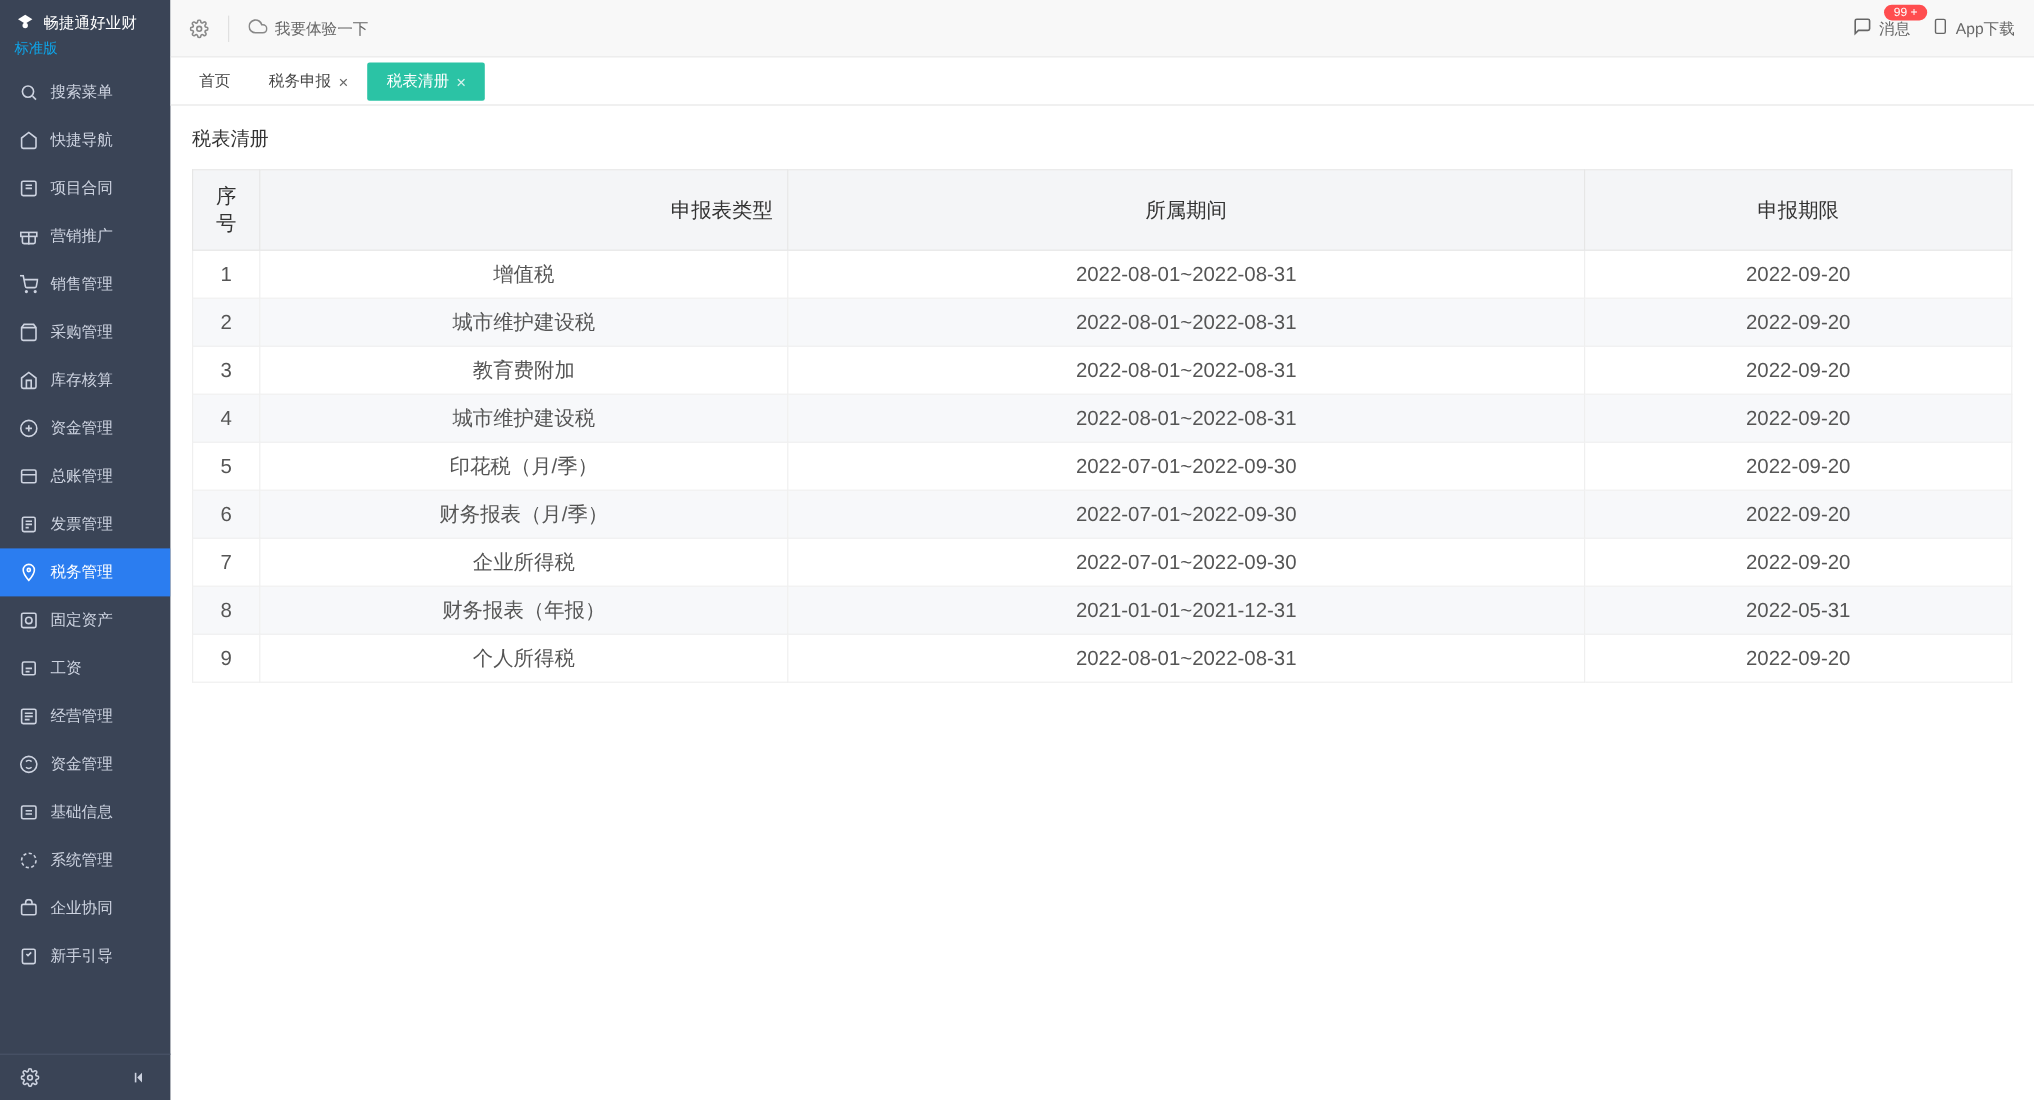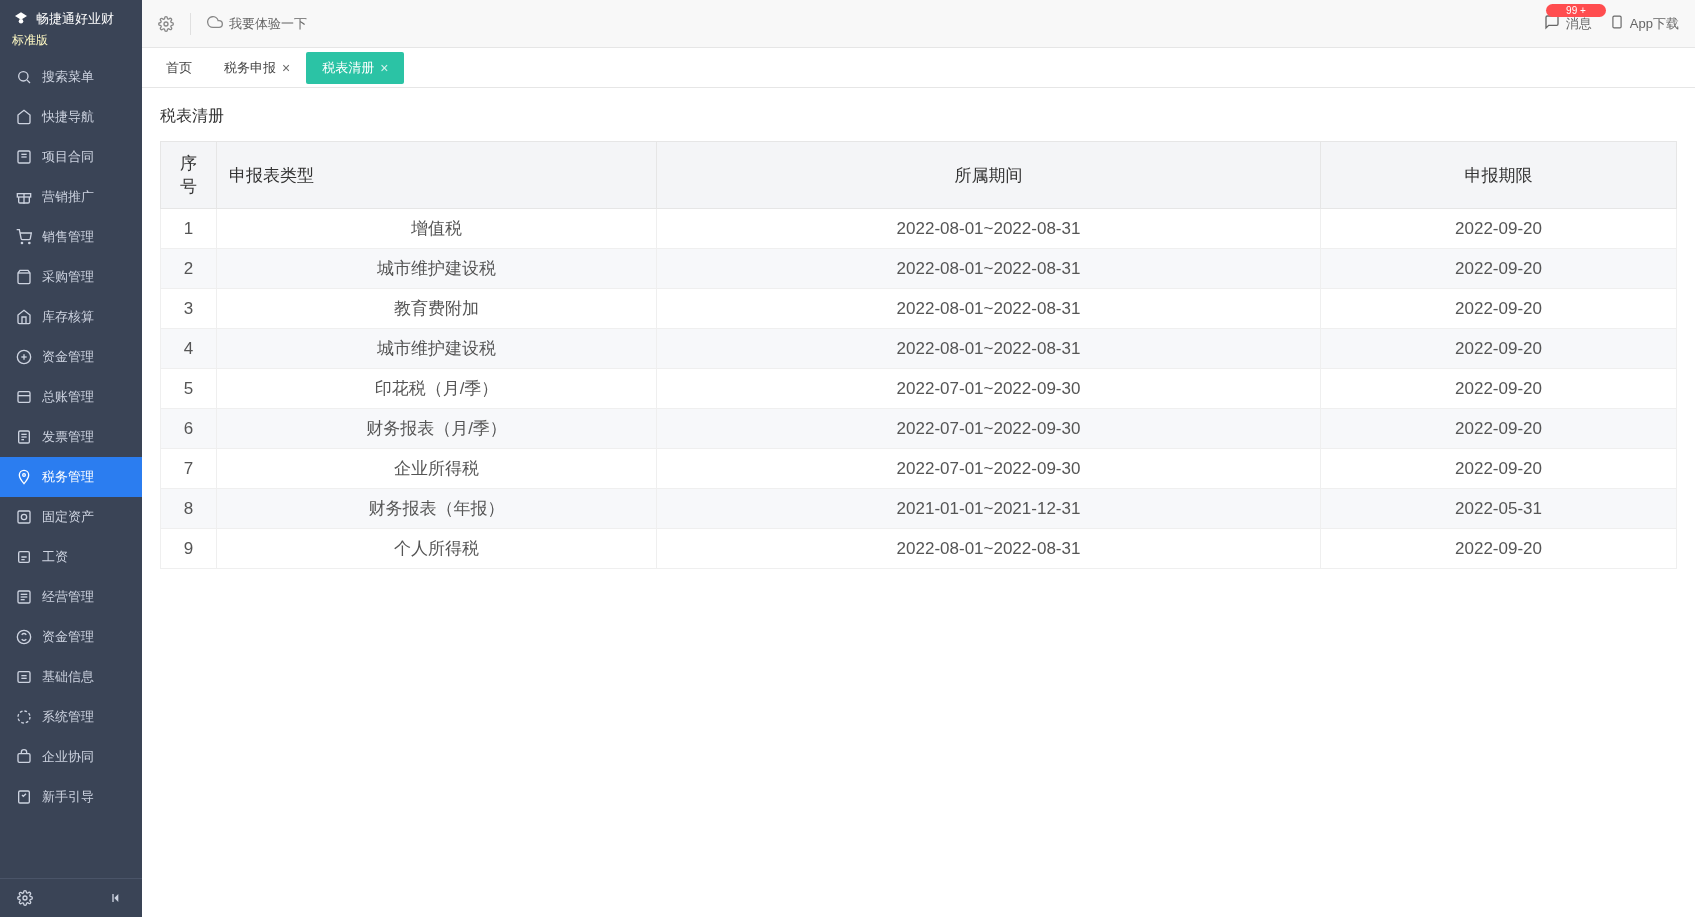--- a/index.html
+++ b/index.html
@@ -33,21 +33,21 @@
       color: #fff;
       font-size: 13px;
       font-weight: 500;
     }
     .brand-icon {
       width: 18px; height: 18px;
       display: inline-flex; align-items: center; justify-content: center;
     }
     .brand-sub {
       font-size: 12px;
-      color: #fef9c3;
+      color: #0ea5e9;
     }
     .nav {
       flex: 1;
       overflow-y: auto;
     }
     .nav-item {
       display: flex;
       align-items: center;
       gap: 10px;
       padding: 11px 16px;
@@ -121,21 +121,21 @@
       align-items: center;
       gap: 18px;
     }
     .badge-wrap { position: relative; }
     .badge {
       position: absolute;
       top: -10px; right: -14px;
       background: #ff4d4f;
       color: #fff;
       font-size: 10px;
-      padding: 1px 20px;
+      padding: 1px 8px;
       border-radius: 9px;
       white-space: nowrap;
     }
     .tabs {
       display: flex;
       align-items: center;
       height: 40px;
       border-bottom: 1px solid #e6e6e6;
       padding: 0 8px;
       background: #fff;
@@ -178,21 +178,21 @@
       font-size: 17px;
     }
     thead th {
       background: #f4f5f7;
       color: #333;
       font-weight: 500;
       padding: 10px 12px;
       border: 1px solid #e6e6e6;
       text-align: center;
     }
-    thead th.col-type { text-align: left; }
+    thead th.col-type { text-align: right; }
     tbody td {
       padding: 8px 12px;
       border: 1px solid #efefef;
       text-align: center;
       color: #555;
     }
     tbody td.col-type { text-align: center; }
     tbody tr:nth-child(even) { background: #f7f8fa; }
     .col-seq { width: 56px; }
     .col-type { width: 440px; }

